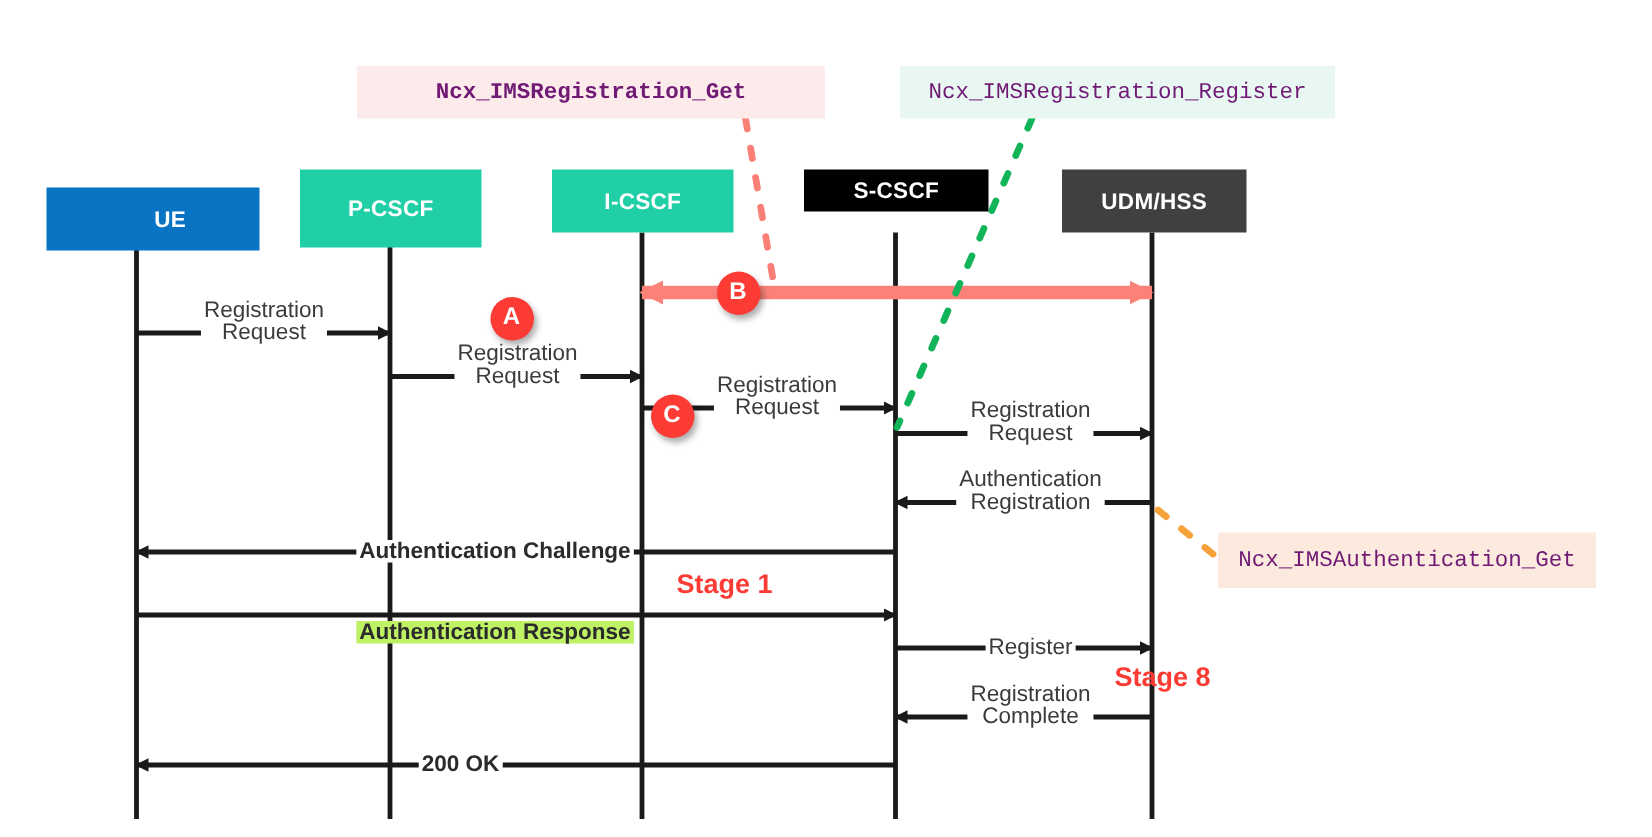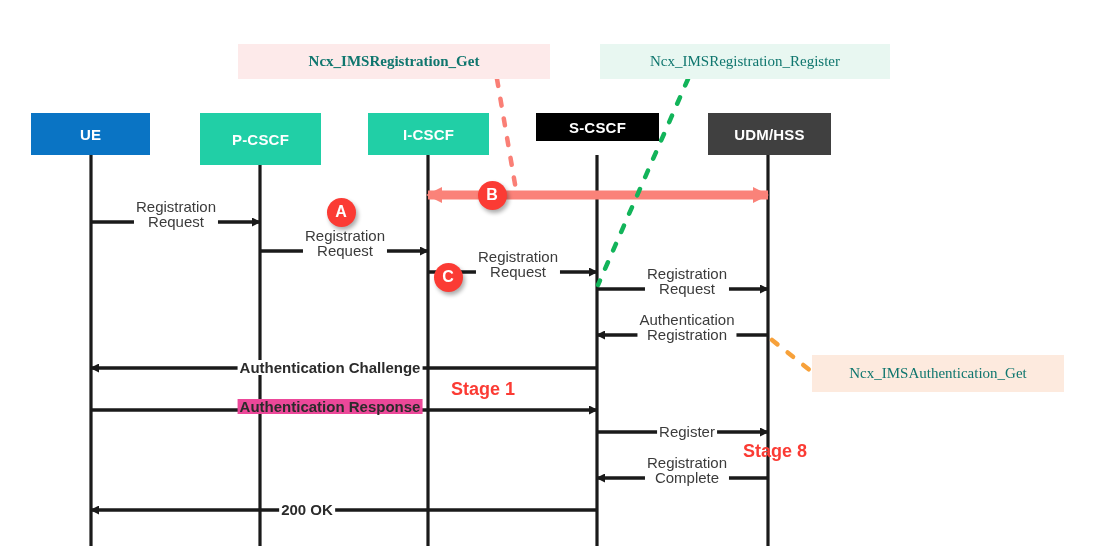--- a/index.html
+++ b/index.html
@@ -34,22 +34,22 @@
     font-size: 15px;
     letter-spacing: 0.2px;
     font-family: "Liberation Sans", sans-serif;
   }
   .callout {
     position: absolute;
     display: flex;
     align-items: center;
     justify-content: center;
     font-size: 15px;
-    color: #0f766e;
-    font-family: Liberation Serif, serif;
+    color: #701a75;
+    font-family: Liberation Mono, monospace;
     white-space: nowrap;
   }
   .callout.bold { font-weight: bold; }
   .msg-label {
     position: absolute;
     text-align: center;
     font-size: 15px;
     color: #3b3b3b;
     font-family: "Liberation Sans", sans-serif;
     line-height: 15px;
@@ -133,21 +133,21 @@
         <line x1="597" y1="510" x2="91" y2="510" stroke="#1a1a1a" stroke-width="3.4" marker-end="url(#arrowBlack)"></line>
       </g>
     <g id="connectors-group">
         <line x1="497" y1="79" x2="516" y2="190" stroke="#fa7f76" stroke-width="4.5" stroke-dasharray="7 13" stroke-linecap="round"></line>
         <line x1="688" y1="79" x2="598" y2="285" stroke="#12b45a" stroke-width="4.5" stroke-dasharray="7 13" stroke-linecap="round"></line>
         <line x1="772" y1="340" x2="812" y2="372" stroke="#f7a13a" stroke-width="4.5" stroke-dasharray="7 13" stroke-linecap="round"></line>
       </g>
   </svg>
 
   <div id="lifeline-boxes">
-      <div class="lifeline-box" style="left: 31px; top: 113px; width: 119px; height: 42px; background: rgb(10, 116, 196);">
+      <div class="lifeline-box" style="left: 31px; top: 125px; width: 119px; height: 42px; background: rgb(10, 116, 196); padding-left: 23px;">
         <span>UE</span>
       </div>
       <div class="lifeline-box" style="left: 200px; top: 113px; width: 121px; height: 52px; background: rgb(33, 207, 166);">
         <span>P-CSCF</span>
       </div>
       <div class="lifeline-box" style="left: 368px; top: 113px; width: 121px; height: 42px; background: rgb(33, 207, 166);">
         <span>I-CSCF</span>
       </div>
       <div class="lifeline-box" style="left: 536px; top: 113px; width: 123px; height: 28px; background: #000000;">
         <span>S-CSCF</span>
@@ -157,21 +157,21 @@
       </div>
     </div>
 
   <div id="message-labels">
       <div class="msg-label" style="left: 176px; top: 199px; background: rgb(255, 255, 255); padding: 0px 2px;"><span>Registration</span><span class="l2">Request</span></div>
       <div class="msg-label" style="left: 345px; top: 228px; background: rgb(255, 255, 255); padding: 0px 2px;"><span>Registration</span><span class="l2">Request</span></div>
       <div class="msg-label" style="left: 518px; top: 249px; background: rgb(255, 255, 255); padding: 0px 2px;"><span>Registration</span><span class="l2">Request</span></div>
       <div class="msg-label" style="left: 687px; top: 266px; background: rgb(255, 255, 255); padding: 0px 2px;"><span>Registration</span><span class="l2">Request</span></div>
       <div class="msg-label" style="left: 687px; top: 312px; background: rgb(255, 255, 255); padding: 0px 2px;"><span>Authentication</span><span class="l2">Registration</span></div>
       <div class="msg-label bold" style="left: 330px; top: 360px; background: rgb(255, 255, 255); padding: 0px 2px;"><span>Authentication Challenge</span></div>
-      <div class="msg-label bold" style="left: 330px; top: 399px; background: #ec4899; padding: 0px 2px;"><span>Authentication Response</span></div>
+      <div class="msg-label bold" style="left: 330px; top: 414px; background: #bef264; padding: 0px 2px;"><span>Authentication Response</span></div>
       <div class="msg-label" style="left: 687px; top: 424px; background: rgb(255, 255, 255); padding: 0px 2px;"><span>Register</span></div>
       <div class="msg-label" style="left: 687px; top: 455px; background: rgb(255, 255, 255); padding: 0px 2px;"><span>Registration</span><span class="l2">Complete</span></div>
       <div class="msg-label bold" style="left: 307px; top: 502px; background: rgb(255, 255, 255); padding: 0px 2px;"><span>200 OK</span></div>
     </div>
 
   <div id="stage-labels">
       <div class="stage-label" style="left: 483px; top: 379px; color: rgb(251, 59, 52);">Stage 1</div>
       <div class="stage-label" style="left: 775px; top: 441px; color: rgb(251, 59, 52);">Stage 8</div>
     </div>
 

